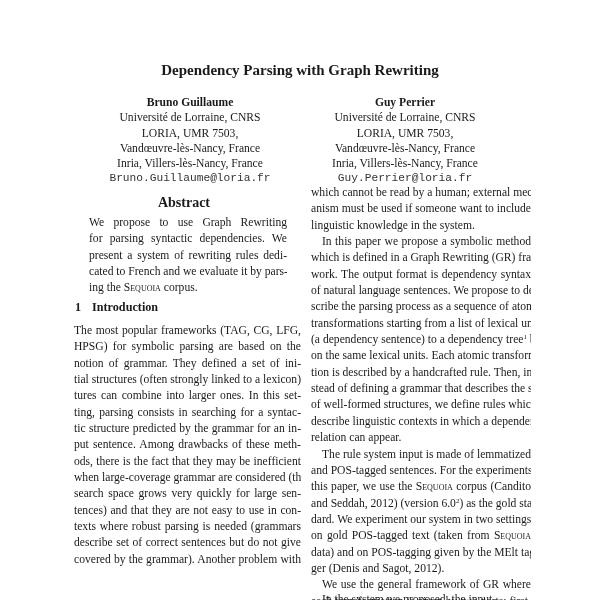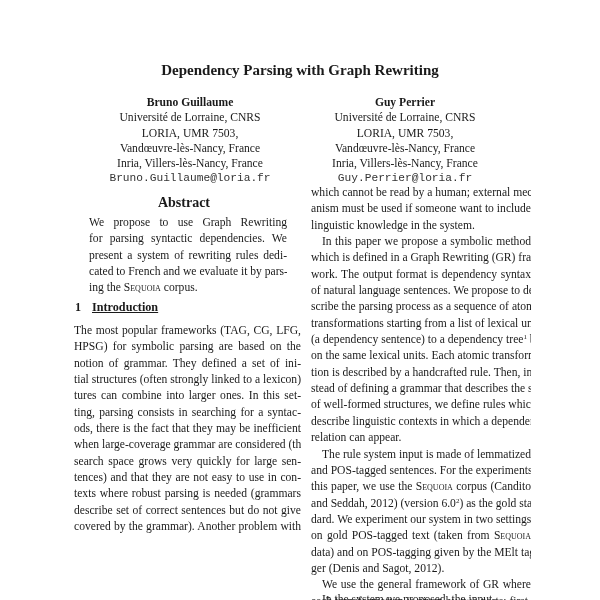--- a/index.html
+++ b/index.html
@@ -10,21 +10,21 @@
   .author { position: absolute; top: 95px; width: 240px; text-align: center;
             font-size: 11.6px; line-height: 15.3px; }
   .author.left { left: 70px; }
   .author.right { left: 285px; }
   .author .name { font-weight: bold; }
   .author .email { font-family: "Liberation Mono", "DejaVu Sans Mono", monospace; font-size: 11.2px; color: #333; }
   .abstract-head { position: absolute; top: 195px; left: 84px; width: 200px; text-align: center;
                    font-weight: bold; font-size: 14px; }
   .abstract-body { position: absolute; top: 215px; left: 89px; width: 198px;
                    font-size: 11.6px; line-height: 16.2px; }
-  .section-head { position: absolute; top: 300px; left: 75px; font-weight: bold; font-size: 12.2px; text-decoration: underline; }
+  .section-head { position: absolute; top: 300px; left: 75px; font-weight: bold; font-size: 12.2px; }
   .section-head .num { display: inline-block; width: 17px; }
   .col { position: absolute; font-size: 11.6px; line-height: 16.35px; }
   .col.left { top: 323px; left: 74px; width: 227px; }
   .col.right { top: 185px; left: 311px; width: 220px; }
   .line { white-space: nowrap; text-align: justify; text-align-last: justify; height: 16.35px; overflow: hidden; }
   .line.last { text-align-last: left; }
   .line.indent { padding-left: 11px; }
   .sc { font-variant: small-caps; }
   sup { font-size: 7px; vertical-align: 4px; line-height: 0; }
   .clip { position: absolute; top: 592px; left: 322px; width: 210px; height: 8px; overflow: hidden; font-size: 11.6px; line-height: 16px; }
@@ -65,20 +65,22 @@
   <span class="num">1</span><span>Introduction</span>
 </div>
 
 <div class="col left">
   <div class="line">The most popular frameworks (TAG, CG, LFG,</div>
   <div class="line">HPSG) for symbolic parsing are based on the</div>
   <div class="line">notion of grammar. They defined a set of ini-</div>
   <div class="line">tial structures (often strongly linked to a lexicon)</div>
   <div class="line">tures can combine into larger ones. In this set-</div>
   <div class="line">ting, parsing consists in searching for a syntac-</div>
+  <div class="line">tic structure predicted by the grammar for an in-</div>
+  <div class="line">put sentence. Among drawbacks of these meth-</div>
   <div class="line">ods, there is the fact that they may be inefficient</div>
   <div class="line">when large-coverage grammar are considered (the</div>
   <div class="line">search space grows very quickly for large sen-</div>
   <div class="line">tences) and that they are not easy to use in con-</div>
   <div class="line">texts where robust parsing is needed (grammars</div>
   <div class="line">describe set of correct sentences but do not give</div>
   <div class="line">covered by the grammar). Another problem with</div>
 
 </div>
 

